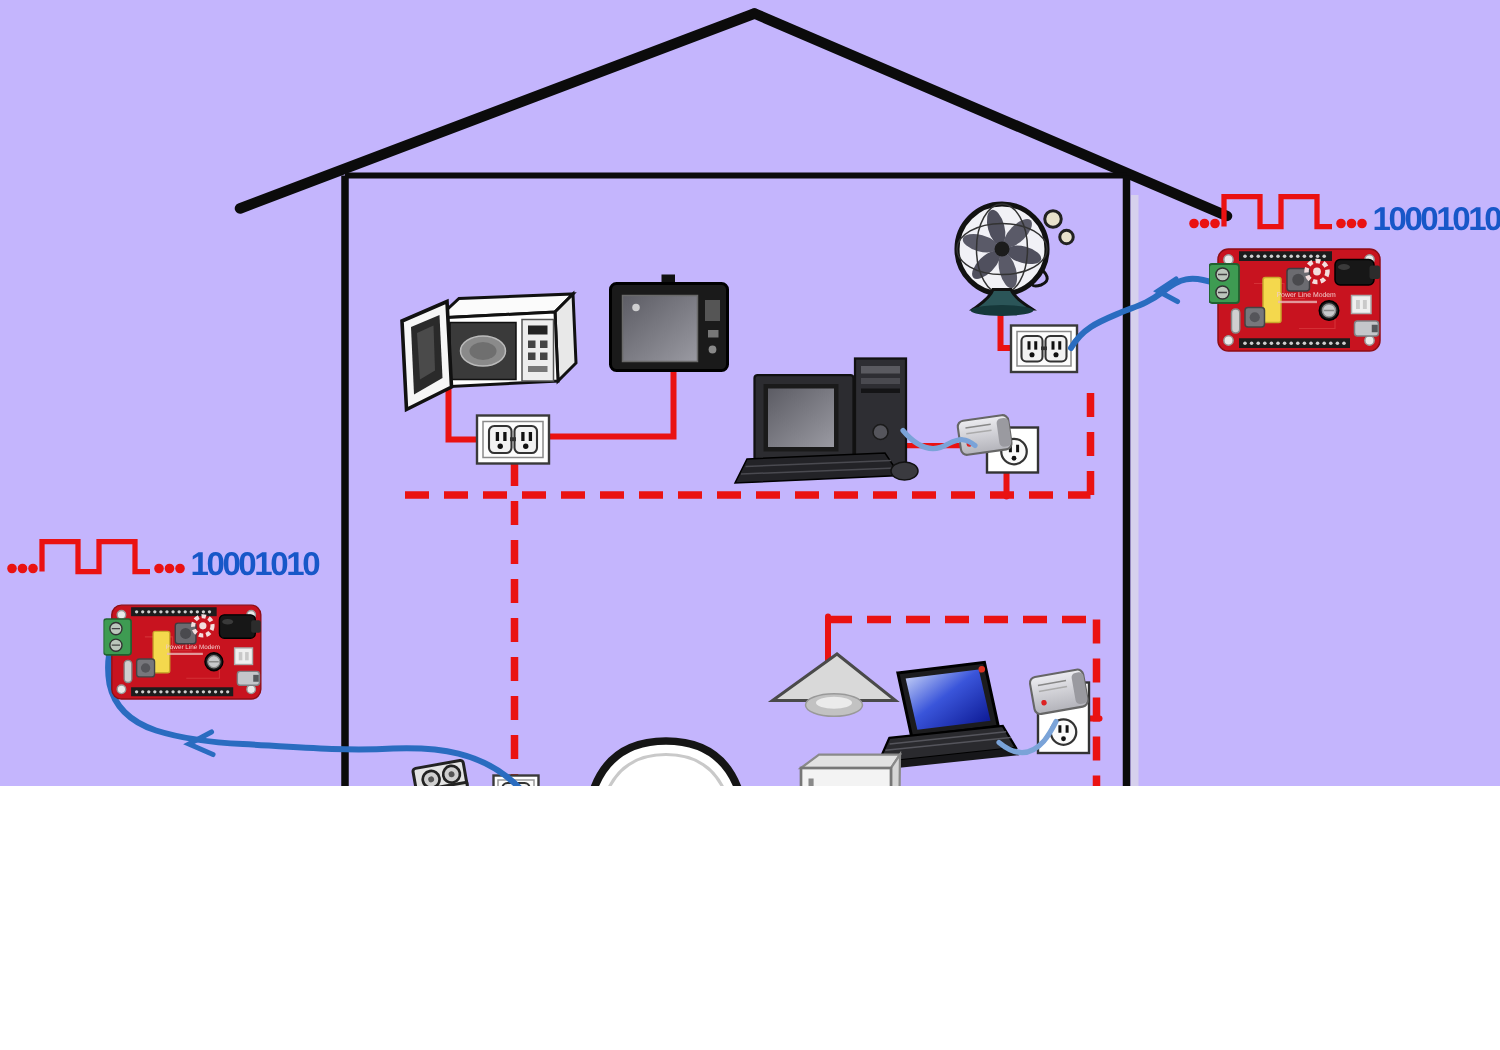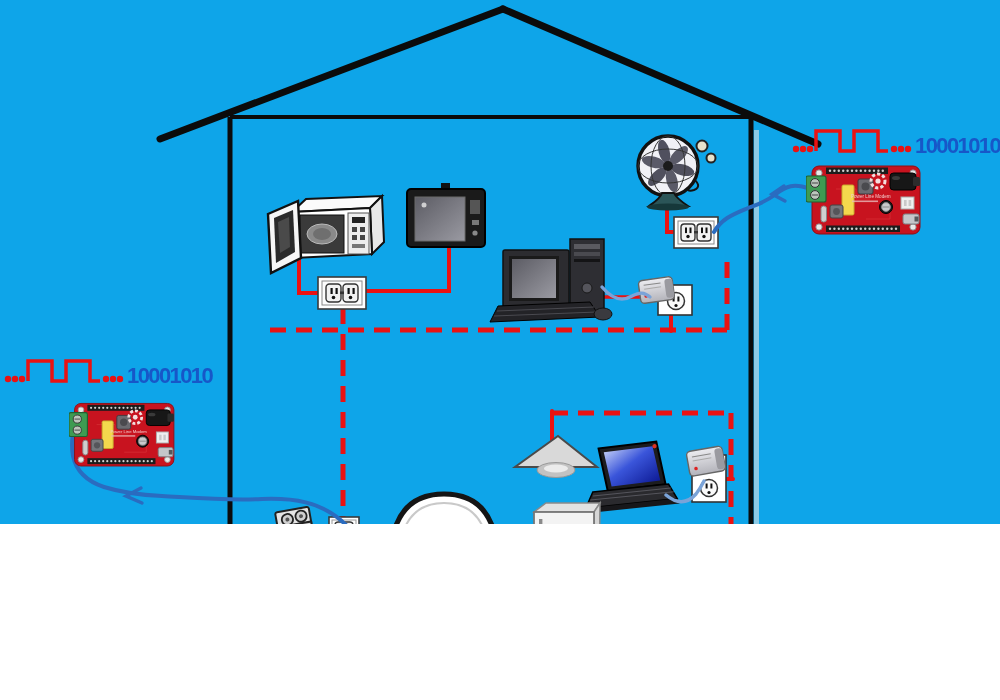--- a/index.html
+++ b/index.html
@@ -1,16 +1,16 @@
 <!DOCTYPE html>
 <html><head>
 <meta charset="utf-8">
 <style>
   html,body{margin:0;padding:0;background:#ffffff;}
-  .stage{position:relative;width:1000px;height:524px;background:#0ea5e9;overflow:hidden;
+  .stage{position:relative;width:1000px;height:524px;background:#c4b5fd;overflow:hidden;
          font-family:"Liberation Sans", sans-serif;}
   svg{position:absolute;left:0;top:0;}
   .bits{font-family:"Liberation Sans", sans-serif;font-weight:bold;font-size:22px;letter-spacing:-1.6px;}
   .boardlabel{font-family:"Liberation Sans", sans-serif;font-size:4.6px;fill:#f2cccc;}
 </style>
 </head>
 <body>
 
 <div class="stage">
 <svg width="1000" height="700" viewBox="0 0 1000 700">

